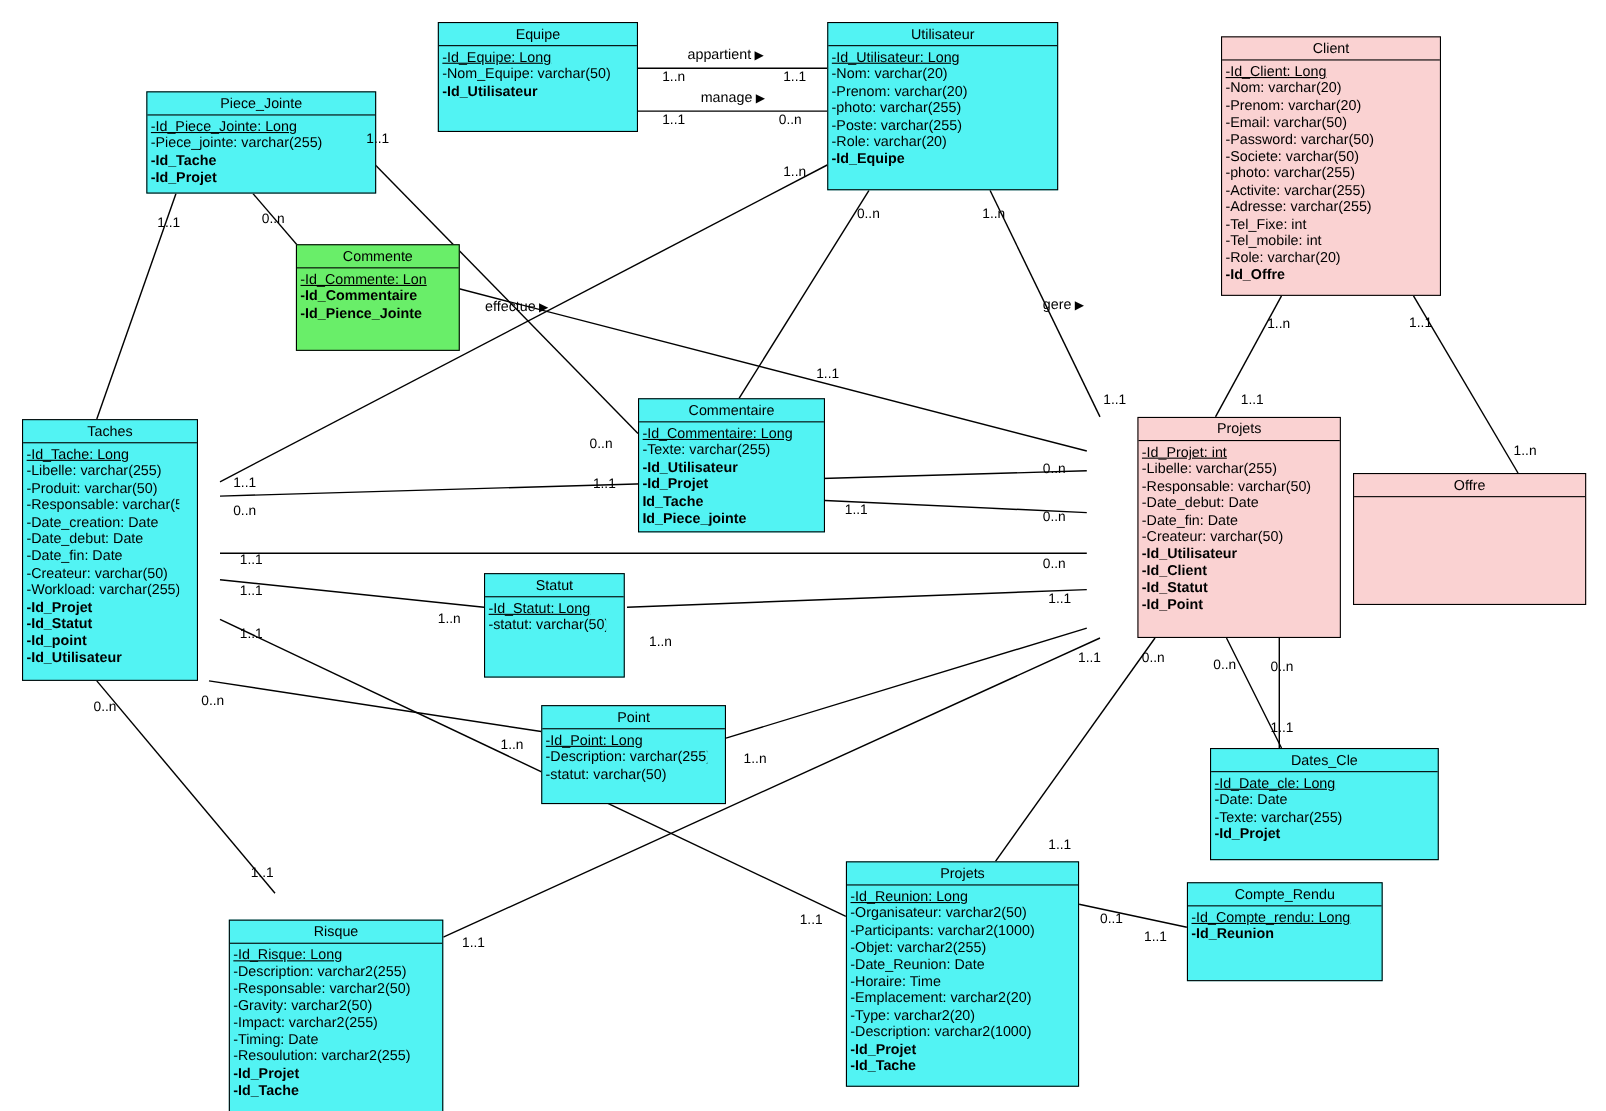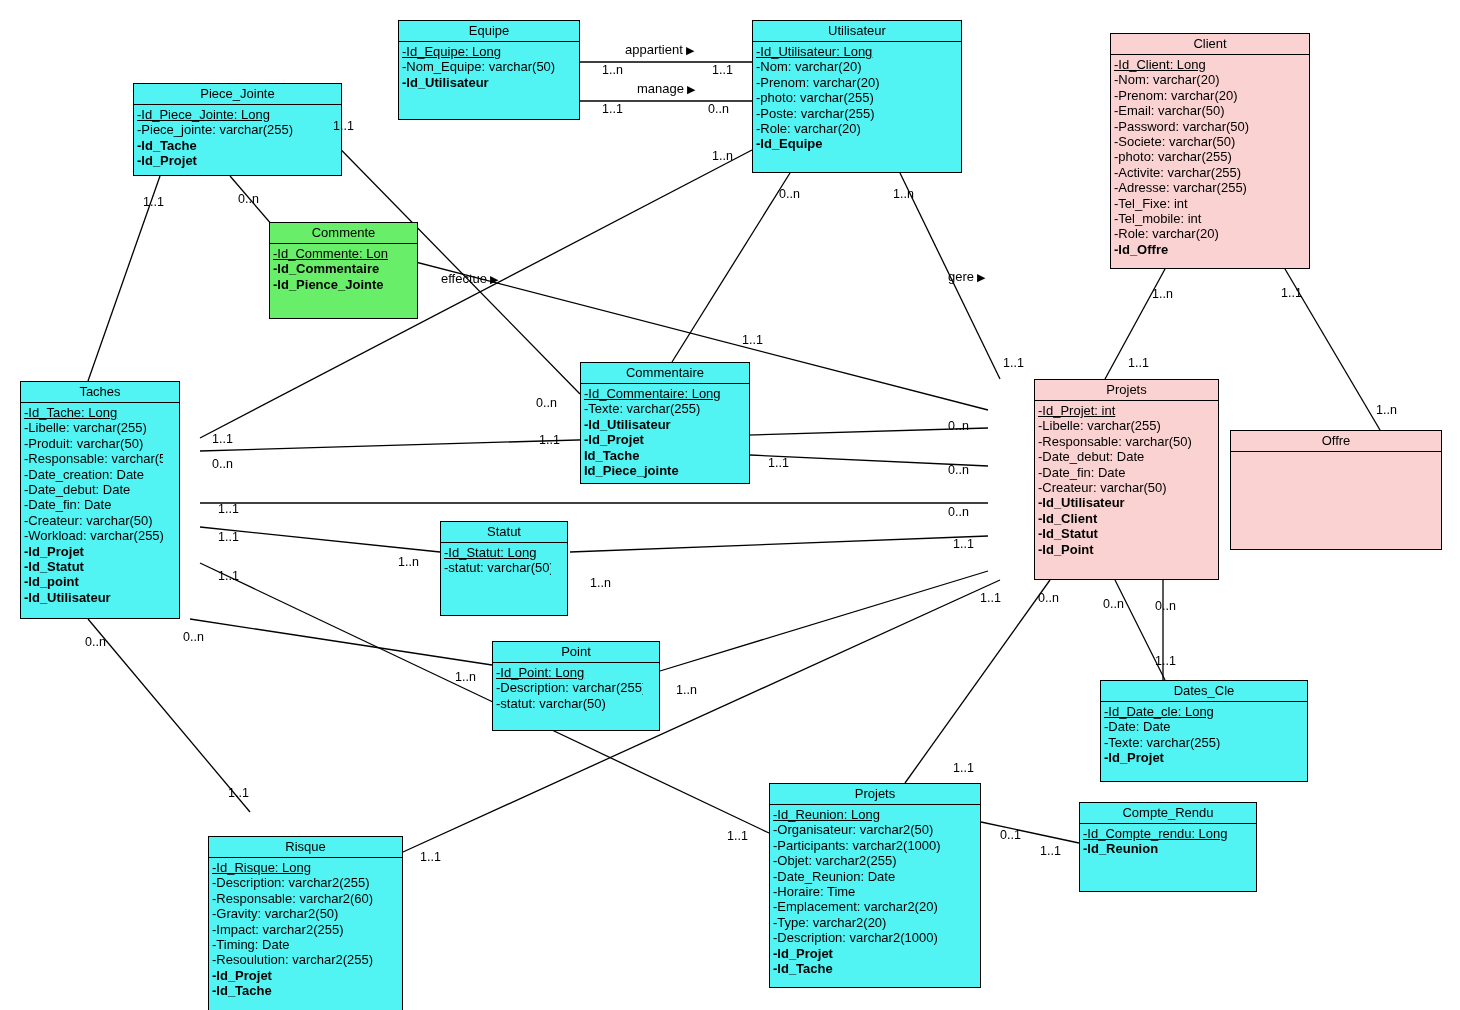--- a/index.html
+++ b/index.html
@@ -248,21 +248,21 @@
         <div class="ent-body">
           <div class="attr pk">-Id_Compte_rendu: Long</div>
           <div class="attr fk">-Id_Reunion</div>
         </div>
       </div>
       <div class="entity cyan" style="left: 208px; top: 812px; width: 195px; height: 175px; margin-top: 24px;">
         <div class="ent-title">Risque</div>
         <div class="ent-body">
           <div class="attr pk">-Id_Risque: Long</div>
           <div class="attr">-Description: varchar2(255)</div>
-          <div class="attr">-Responsable: varchar2(60)</div>
+          <div class="attr">-Responsable: varchar2(50)</div>
           <div class="attr">-Gravity: varchar2(50)</div>
           <div class="attr">-Impact: varchar2(255)</div>
           <div class="attr">-Timing: Date</div>
           <div class="attr">-Resoulution: varchar2(255)</div>
           <div class="attr fk">-Id_Projet</div>
           <div class="attr fk">-Id_Tache</div>
         </div>
       </div>
     </div>
   <div id="labels-layer">

